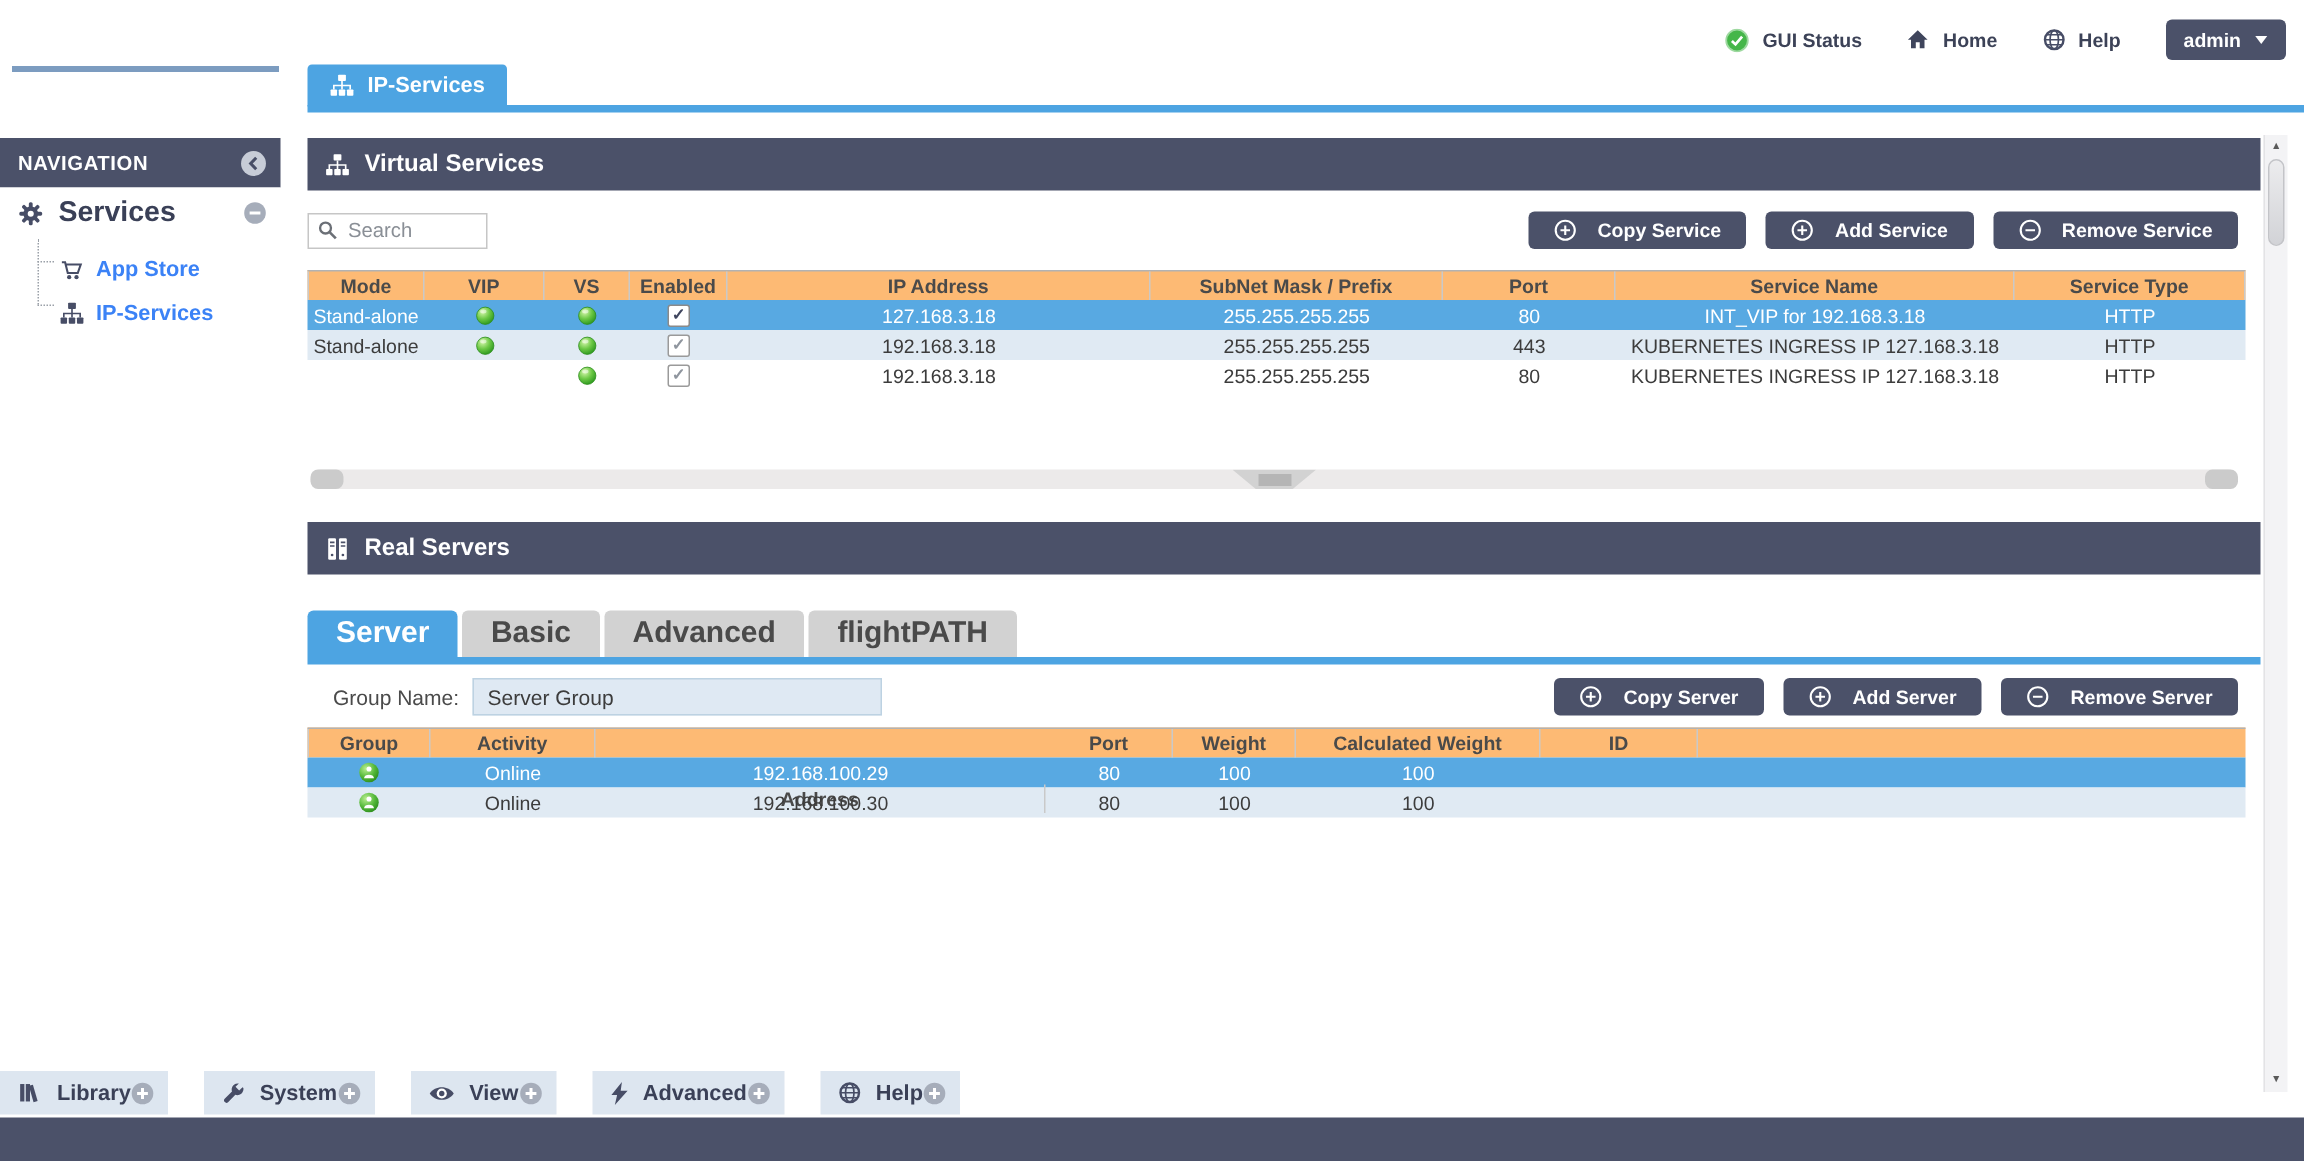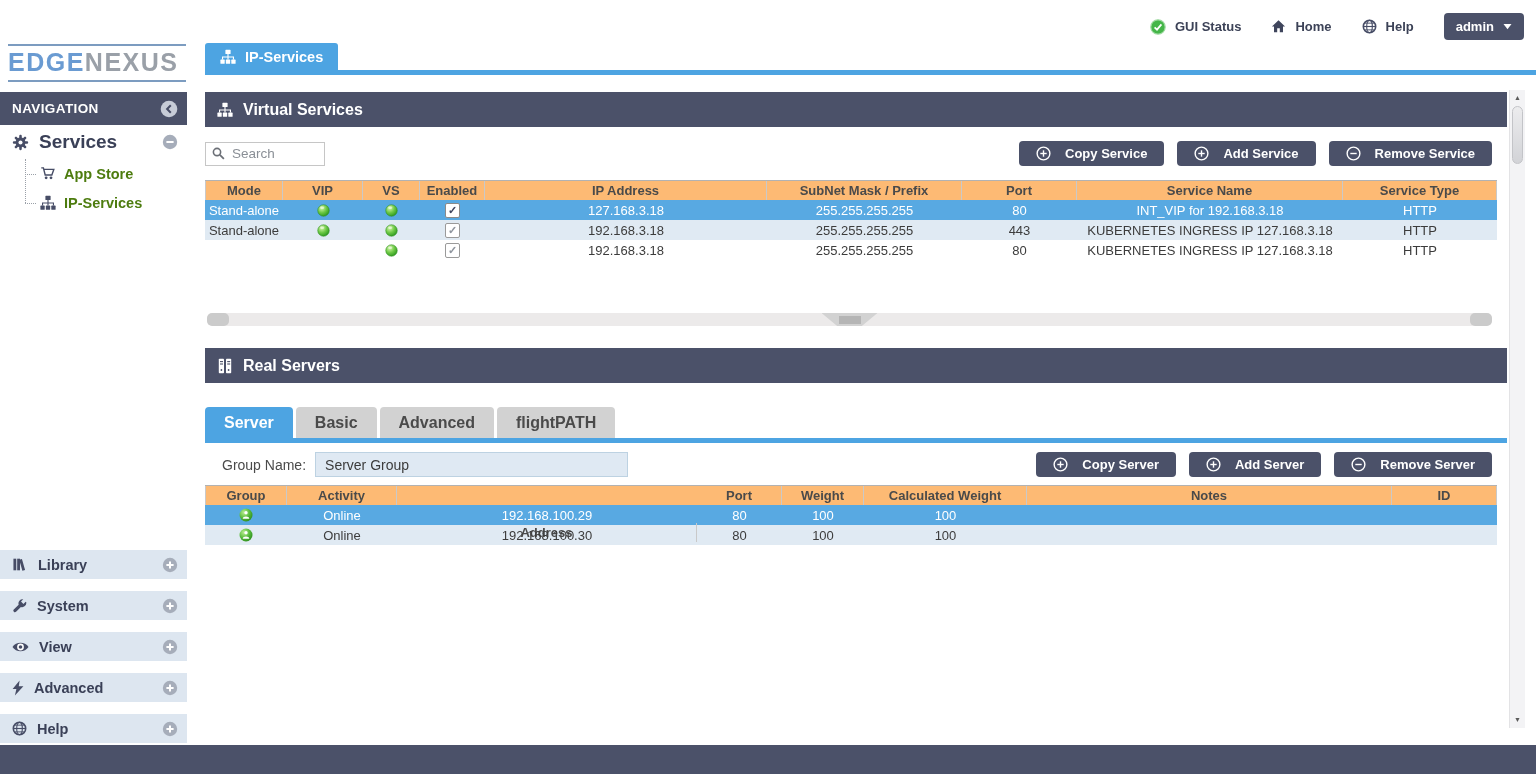--- a/index.html
+++ b/index.html
@@ -28,24 +28,24 @@
 
   
   .sidebar{position:absolute;left:0;top:92px;width:187px;height:653px;background:#fff;}
   .nav-header{height:33px;background:#4b5169;color:#fff;display:flex;align-items:center;justify-content:space-between;
               padding:0 9px 0 12px;font-weight:700;font-size:13.5px;letter-spacing:.4px;}
   .services-group{height:34px;display:flex;align-items:center;justify-content:space-between;padding:0 9px 0 12px;
                   background:#fff;font-weight:700;font-size:19px;color:#3a4057;cursor:pointer;}
   .row-left{display:flex;align-items:center;gap:10px;}
   .tree{position:relative;margin:0 0 0 25px;}
   .tree::before{content:'';position:absolute;left:0;top:0;bottom:14px;border-left:1px dotted #9aa0a8;}
-  .tree-item{height:29px;display:flex;align-items:center;gap:8px;font-size:14.5px;color:#4d7c0f;font-weight:600;
+  .tree-item{height:29px;display:flex;align-items:flex-end;gap:8px;font-size:14.5px;color:#3b82f6;font-weight:600;
              position:relative;padding-left:15px;cursor:pointer;}
   .tree-item::before{content:'';position:absolute;left:0;top:50%;width:11px;border-top:1px dotted #9aa0a8;}
-  .acc-wrap{position:absolute;left:0;right:0;bottom:2px;display:flex;flex-direction:column;gap:12px;}
+  .acc-wrap{position:absolute;left:0;right:0;bottom:2px;display:flex;gap:24px;}
   .acc-item{height:29px;background:#dde6f0;display:flex;align-items:center;justify-content:space-between;
             padding:0 9px 0 12px;font-weight:700;font-size:14.5px;color:#3a4057;cursor:pointer;}
   .sidebar-ico{color:#474d66;}
 
   
   .panel-header{position:absolute;left:205px;width:1302px;height:35px;background:#4b5169;color:#fff;display:flex;
                 align-items:center;gap:10px;padding:0 12px;font-weight:700;font-size:16px;box-sizing:border-box;}
   #vs-header{top:92px;} #rs-header{top:348px;}
   .white-ico{color:#fff;}
 
@@ -78,26 +78,26 @@
   .splitter{position:absolute;left:207px;top:313px;width:1285px;height:13px;background:#eceaea;border-radius:7px;cursor:row-resize;}
   .cap{position:absolute;top:0;width:22px;height:13px;background:#cbcbcb;border-radius:5px;}
   .cap.left{left:0;} .cap.right{right:0;}
   .grip{position:absolute;top:0;left:50%;margin-left:-28px;width:56px;height:13px;background:#d2d2d2;
         clip-path:polygon(0 0,100% 0,72% 100%,28% 100%);}
   .grip::after{content:'';position:absolute;left:17px;top:3px;width:22px;height:8px;background:#b5b5b5;}
 
   
   .rs-tabs{position:absolute;left:205px;top:407px;display:flex;gap:3px;height:31px;}
   .rs-tab{display:flex;align-items:center;padding:0 19px;background:#d2d2d2;color:#4a4a4a;font-weight:700;
-          font-size:16px;border-radius:4px 4px 0 0;cursor:pointer;}
+          font-size:20px;border-radius:4px 4px 0 0;cursor:pointer;}
   .rs-tab.active{background:#4da4e2;color:#fff;}
   .rs-underline{position:absolute;left:205px;top:438px;width:1302px;height:5px;background:#4da4e2;}
   .group-row{position:absolute;left:205px;top:452px;width:1302px;height:25px;display:flex;align-items:center;box-sizing:border-box;}
   .group-label{margin-left:17px;font-size:14px;color:#4a4a4a;}
-  .group-input{margin-left:9px;width:313px;height:25px;background:#dfe9f3;border:1px solid #bdd2e2;font-size:14px;
+  .group-input{margin-left:9px;width:273px;height:25px;background:#dfe9f3;border:1px solid #bdd2e2;font-size:14px;
                color:#3c3c3c;padding:0 9px;box-sizing:border-box;font-family:"Liberation Sans",sans-serif;outline:none;}
 
   
   .vscroll{position:absolute;left:1509px;top:90px;width:15px;height:638px;background:#f3f3f5;border-left:1px solid #e3e3e5;}
   .arr{position:absolute;left:0;width:100%;height:14px;font-size:7px;color:#5a5a5a;text-align:center;line-height:14px;cursor:pointer;}
   .arr.up{top:1px;} .arr.down{bottom:1px;}
   .vthumb{position:absolute;top:16px;left:2px;width:11px;height:58px;background:linear-gradient(#ececee,#d2d3d7);
           border:1px solid #c3c4c8;border-radius:6px;box-sizing:border-box;cursor:grab;}
   .footer{position:absolute;left:0;right:0;bottom:0;height:29px;background:#4b5169;}
 </style>
@@ -143,21 +143,20 @@
       <span class="icon">
           <svg width="9" height="7" viewBox="0 0 9 7">
             <path d="M0.5 1 H8.5 L4.5 6.3 Z" fill="#fff"></path>
           </svg>
         </span>
     </button>
   </div>
 
   <div class="logo">
     <div class="logo-line"></div>
-    <div class="logo-text"><span class="logo-edge">EDGE</span><span class="logo-nexus">NEXUS</span></div>
     <div class="logo-line"></div>
   </div>
 
   <div class="tab-main">
     <span class="icon white-ico">
         <svg width="16" height="16" viewBox="0 0 16 16">
           <rect x="5.4" y="0.8" width="5.2" height="4.2" rx="0.6" fill="currentColor"></rect>
           <rect x="0.4" y="10.6" width="4.3" height="4.2" rx="0.6" fill="currentColor"></rect>
           <rect x="5.85" y="10.6" width="4.3" height="4.2" rx="0.6" fill="currentColor"></rect>
           <rect x="11.3" y="10.6" width="4.3" height="4.2" rx="0.6" fill="currentColor"></rect>
@@ -565,21 +564,20 @@
       </span>
   </div>
   <div class="table" id="rs-table">
     <div class="thead" id="rs-table-head">
         <div class="th" style="width: 82px;">Group</div>
         <div class="th" style="width: 110px;">Activity</div>
         <div class="th" style="width: 300px; margin-top: 37px;">Address</div>
         <div class="th" style="width: 85px;">Port</div>
         <div class="th" style="width: 82px;">Weight</div>
         <div class="th" style="width: 163px;">Calculated Weight</div>
-        <div class="th" style="width: 365px;">Notes</div>
         <div class="th" style="width: 105px;">ID</div>
       </div>
     <div id="rs-table-body">
         <div class="tr selected">
           <div class="td" style="width: 82px;">
             <span class="icon">
               <svg width="14" height="14" viewBox="0 0 14 14">
                 <radialGradient id="perg" cx="35%" cy="30%" r="75%">
                   <stop offset="0" stop-color="#b9ee90"></stop>
                   <stop offset="0.6" stop-color="#54b83a"></stop>

